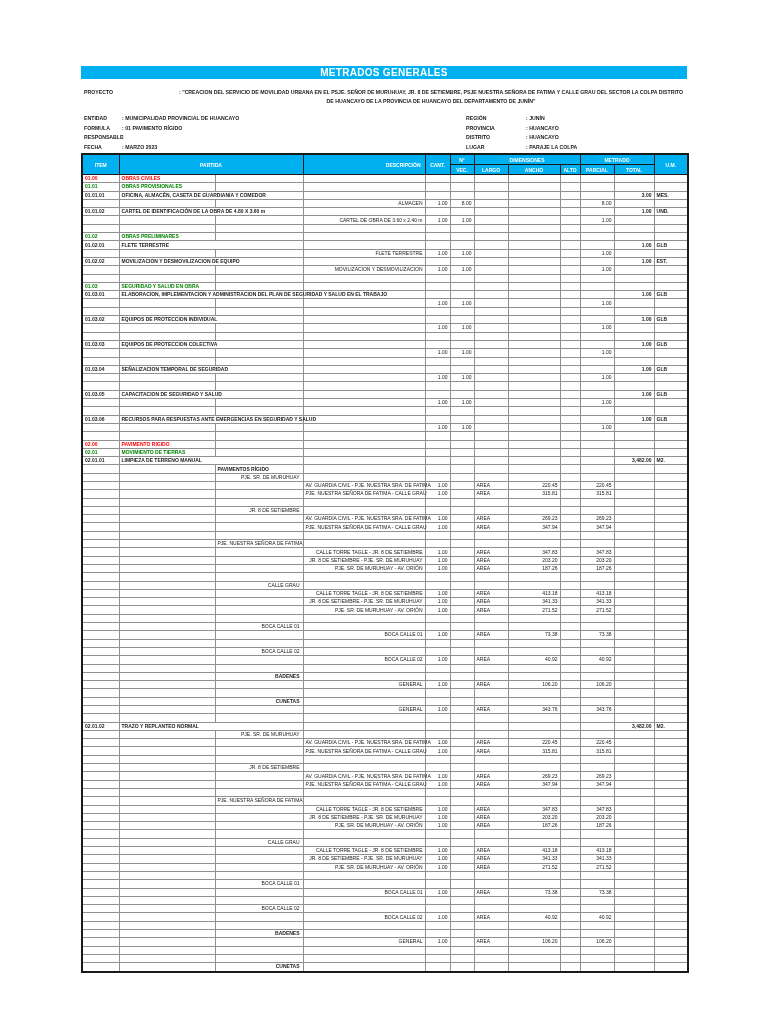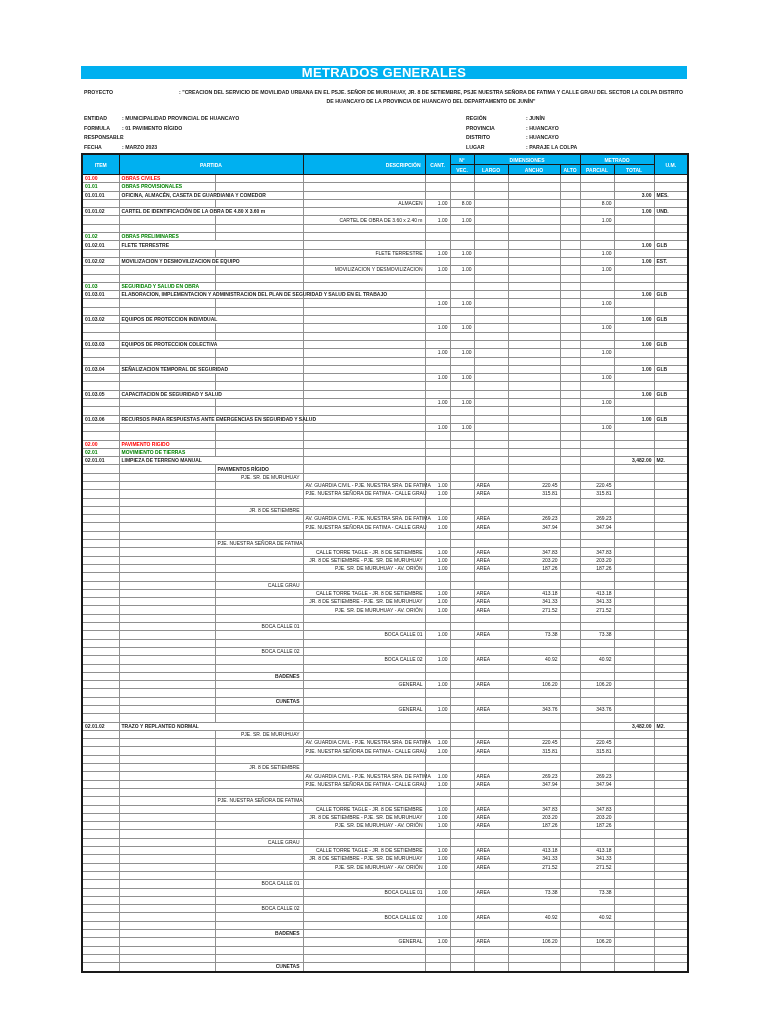--- a/index.html
+++ b/index.html
@@ -1,20 +1,20 @@
 <!DOCTYPE html>
 <html><head>
 <meta charset="utf-8">
 <style>
   html,body{margin:0;padding:0;background:#ffffff;width:768px;height:1024px;overflow:hidden;}
   .page{position:relative;width:768px;height:1024px;background:#fff;
         font-family:"Liberation Sans",sans-serif;color:#1a1a1a;}
 
   .title-bar{position:absolute;left:81px;top:66px;width:606px;height:13px;
-             background:#00b0f0;color:#ffffff;font-weight:bold;font-size:13px;
+             background:#00b0f0;color:#ffffff;font-weight:bold;font-size:10px;
              line-height:13px;text-align:center;letter-spacing:.3px;}
 
   .project{position:absolute;left:84px;top:88px;width:602px;display:flex;}
   .plabel{width:92px;font-size:5.2px;font-weight:bold;padding-top:1px;}
   .pvalue{flex:1;font-size:5.2px;font-weight:bold;text-align:center;line-height:8.5px;}
 
   .info{position:absolute;left:84px;top:115px;width:602px;font-size:5.2px;}
   .irow{position:relative;height:9.6px;}
   .irow span{position:absolute;top:0;white-space:nowrap;}
   .il{left:0;font-weight:bold;}

